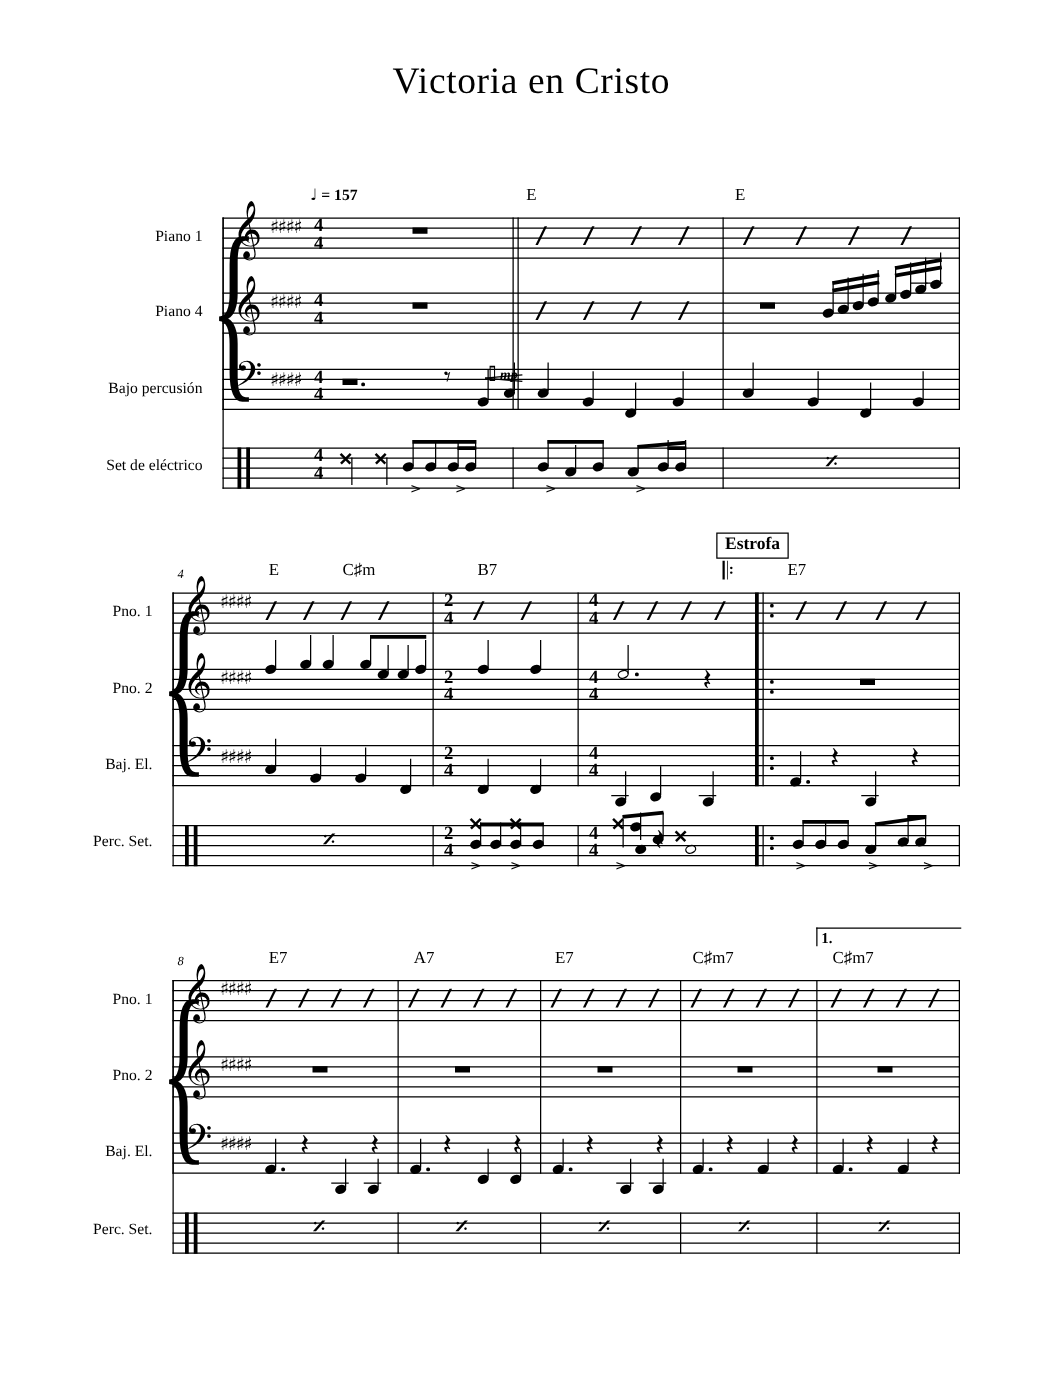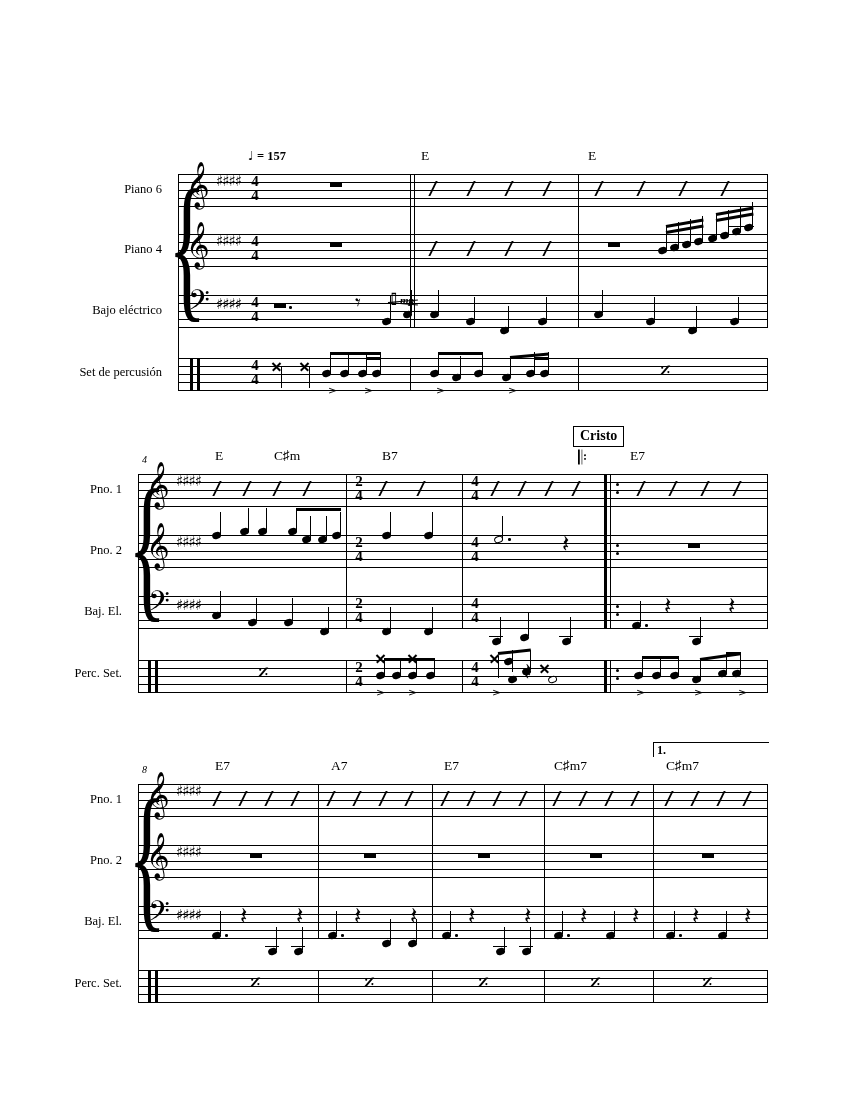--- a/index.html
+++ b/index.html
@@ -261,37 +261,38 @@
     font-style: italic;
     font-weight: bold;
     font-family: "Liberation Serif", serif;
   }
 </style>
 </head>
 <body>
 
 <div class="page">
 
+  <div class="title">Victoria en Cristo</div>
 
   <div class="system" style="top:170px; height:235px;">
 
     <div class="tempo" style="left:248px; top:-22px;">
       <span style="font-family:'DejaVu Sans',sans-serif;">♩</span>
       <span>= 157</span>
     </div>
 
     <div class="chord" style="left:421px; top:-22px;">E</div>
     <div class="chord" style="left:588px; top:-22px;">E</div>
 
     <div class="brace" style="left:168px; top:-4px; font-size:160px;">{</div>
 
-    <div class="inst-label" style="left:50px; top:12px; width:112px;">Piano 6</div>
+    <div class="inst-label" style="left:50px; top:12px; width:112px;">Piano 1</div>
     <div class="inst-label" style="left:50px; top:72px; width:112px;">Piano 4</div>
-    <div class="inst-label" style="left:30px; top:133px; width:132px;">Bajo eléctrico</div>
-    <div class="inst-label" style="left:20px; top:195px; width:142px;">Set de percusión</div>
+    <div class="inst-label" style="left:30px; top:133px; width:132px;">Bajo percusión</div>
+    <div class="inst-label" style="left:20px; top:195px; width:142px;">Set de eléctrico</div>
 
     <div class="staff" style="top:4px; left:178px; width:590px;">
       <div class="line"></div>
         <div class="line"></div>
         <div class="line"></div>
         <div class="line"></div>
         <div class="line"></div>
     </div>
     <div class="clef treble" style="left:186px; top:-6px;">𝄞</div>
     <div class="keysig" style="left:216px; top:2px;">♯♯♯♯</div>
@@ -462,21 +463,21 @@
 
   <div class="system" style="top:470px; height:240px;">
 
     <div class="measure-num" style="left:142px; top:-16px;">4</div>
 
     <div class="chord" style="left:215px; top:-22px;">E</div>
     <div class="chord" style="left:274px; top:-22px;">C♯m</div>
     <div class="chord" style="left:382px; top:-22px;">B7</div>
     <div class="chord" style="left:630px; top:-22px;">E7</div>
 
-    <div class="rehearsal" style="left:573px; top:-44px;">Cristo</div>
+    <div class="rehearsal" style="left:573px; top:-44px;">Estrofa</div>
     <div class="segno" style="left:578px; top:-24px;">𝄆</div>
 
     <div class="brace" style="left:128px; top:-4px; font-size:160px;">{</div>
 
     <div class="inst-label" style="left:30px; top:12px; width:92px;">Pno. 1</div>
     <div class="inst-label" style="left:30px; top:73px; width:92px;">Pno. 2</div>
     <div class="inst-label" style="left:22px; top:134px; width:100px;">Baj. El.</div>
     <div class="inst-label" style="left:12px; top:196px; width:110px;">Perc. Set.</div>
 
     <div class="staff" style="top:4px; left:138px; width:630px;">

